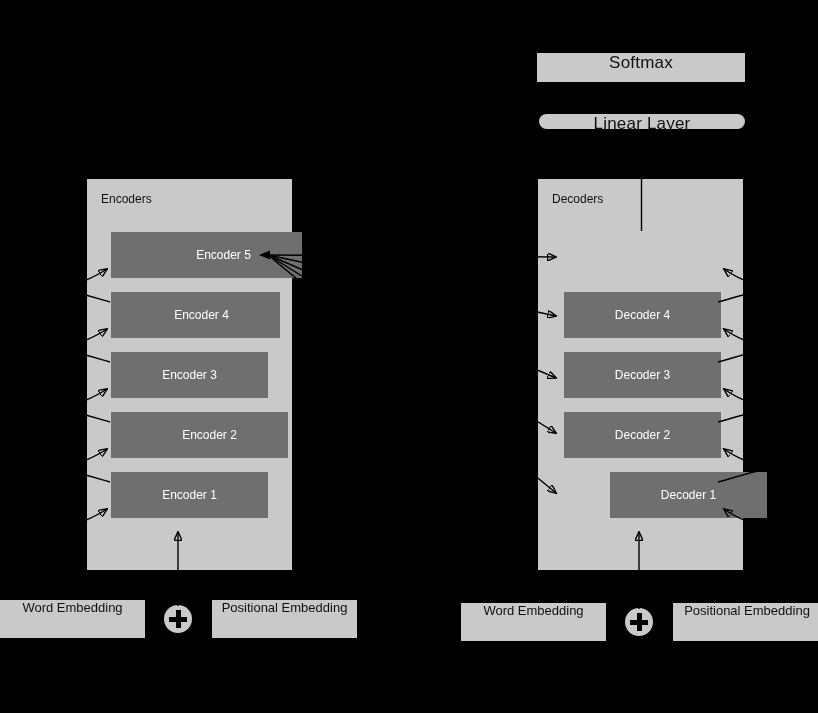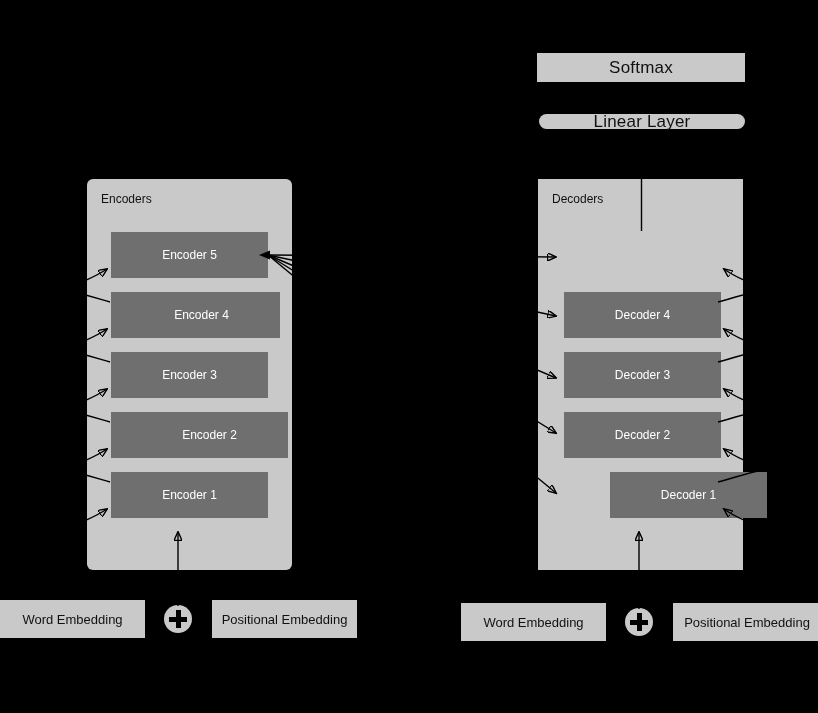--- a/index.html
+++ b/index.html
@@ -10,21 +10,21 @@
     --labeltext:#111111;
   }
   html,body{margin:0;padding:0;}
   body{
     width:818px;height:713px;position:relative;overflow:hidden;
     background:var(--bg);
     font-family:"Liberation Sans", sans-serif;
   }
   .lightbox{
     position:absolute;background:var(--light);color:var(--labeltext);
-    display:flex;align-items:center;justify-content:center;
+    display:flex;justify-content:center;
   }
   .headbox{font-size:17px;letter-spacing:.2px;}
   .embedbox{font-size:13px;}
   .container{
     position:absolute;background:var(--light);
   }
   .container-label{
     position:absolute;left:14px;top:13px;font-size:12px;color:var(--labeltext);
   }
   .block{
@@ -51,23 +51,23 @@
 </head>
 <body>
 
 <div class="lightbox headbox" style="left:537px;top:53px;width:208px;height:29px;">
   <span>Softmax</span>
 </div>
 <div class="lightbox headbox" style="left:539px;top:114px;width:206px;height:15px;border-radius:8px;">
   <span>Linear Layer</span>
 </div>
 
-<div class="container" style="left:87px;top:179px;width:205px;height:391px;border-radius:6px;">
+<div class="container" style="left:87px;top:179px;width:205px;height:391px;">
   <span class="container-label">Encoders</span>
-  <div class="block" style="top:53px;">
+  <div class="block" style="top:53px;padding-left:34px;">
       <span>Encoder 5</span>
     </div>
   <div class="block" style="top:113px;padding-left:12px;">
       <span>Encoder 4</span>
     </div>
   <div class="block" style="top:173px;">
       <span>Encoder 3</span>
     </div>
   <div class="block" style="top:233px;padding-left:20px;">
       <span>Encoder 2</span>

